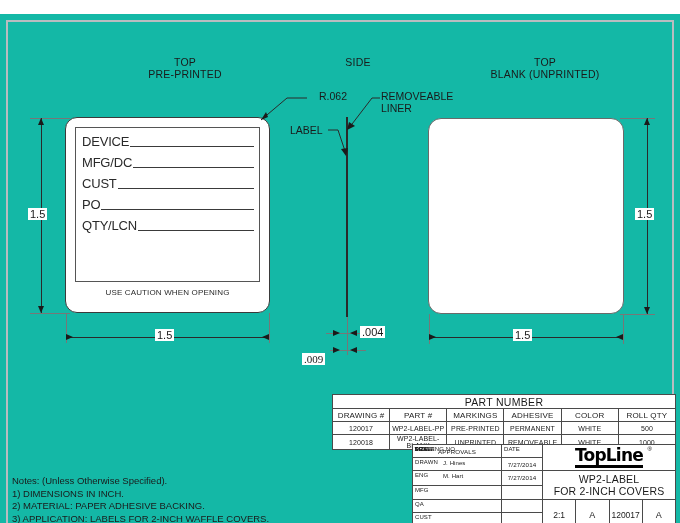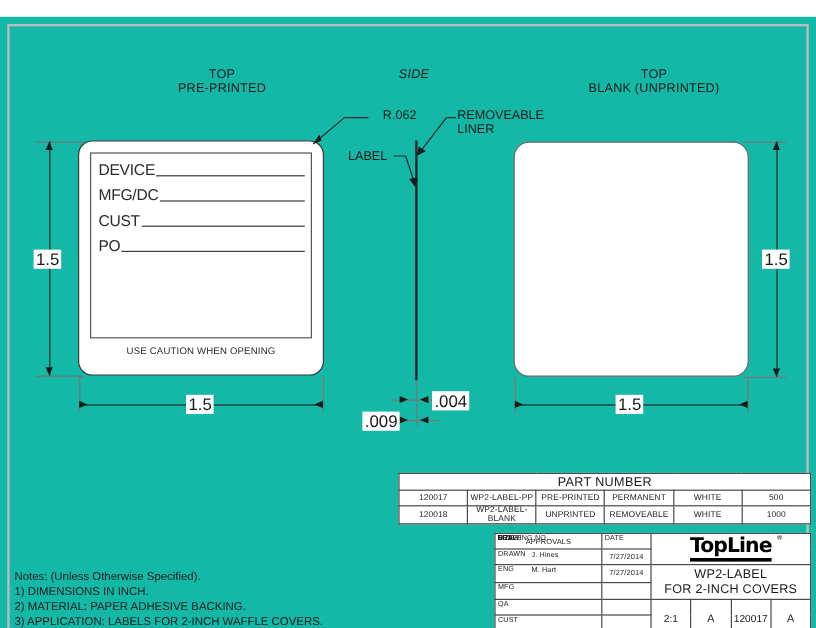--- a/index.html
+++ b/index.html
@@ -111,21 +111,21 @@
     height: 0;
     border-top: 1px solid #777;
   }
   .ext-line-v {
     position: absolute;
     width: 0;
     border-left: 1px solid #777;
   }
   .dim-text {
     position: absolute;
-    font-size: 14px;
+    font-size: 11px;
     color: #1a1a1a;
     background: #fff;
     padding: 0 2px;
     white-space: nowrap;
   }
   .arrow {
     position: absolute;
     width: 0;
     height: 0;
   }
@@ -283,21 +283,21 @@
 </head>
 <body>
 
 <div id="sheet">
 
   <div class="page-frame"></div>
 
   <div class="view-title abs" style="left:95px; top:42px; width:180px;">TOP
 PRE-PRINTED</div>
 
-  <div class="view-title abs" style="left:290px; top:42px; width:110px;font-style:italic;">SIDE</div>
+  <div class="view-title abs" style="left:303px; top:42px; width:110px;">SIDE</div>
 
   <div class="view-title abs" style="left:430px; top:42px; width:230px;">TOP
 BLANK (UNPRINTED)</div>
 
   <div class="label-outer abs" style="left:65px; top:103px; width:205px; height:196px;">
 
     <div class="label-inner" style="left:9px; top:9px; right:9px; height:155px;">
       <div class="field-row">
         <span class="field-label">DEVICE</span>
         <span class="field-rule"></span>
@@ -307,20 +307,24 @@
         <span class="field-rule"></span>
       </div>
       <div class="field-row">
         <span class="field-label">CUST</span>
         <span class="field-rule"></span>
       </div>
       <div class="field-row">
         <span class="field-label">PO</span>
         <span class="field-rule"></span>
       </div>
+      <div class="field-row">
+        <span class="field-label">QTY/LCN</span>
+        <span class="field-rule"></span>
+      </div>
     </div>
 
     <div class="caution" style="top:170px;">USE CAUTION WHEN OPENING</div>
   </div>
 
   <svg class="abs" style="left:255px; top:78px; width:60px; height:35px;">
     <line x1="6" y1="28" x2="32" y2="6" stroke="#2a2a2a" stroke-width="1"></line>
     <line x1="32" y1="6" x2="52" y2="6" stroke="#2a2a2a" stroke-width="1"></line>
     <polygon points="6,28 13,25 11,20" fill="#1a1a1a"></polygon>
   </svg>
@@ -358,21 +362,21 @@
   </svg>
 
   <div class="ext-line-h abs" style="left:326px; top:319px; width:36px;"></div>
   <div class="arrow arrow-right abs" style="left:333px; top:316px;"></div>
   <div class="arrow arrow-left abs" style="left:350px; top:316px;"></div>
   <div class="dim-text" style="left:360px; top:312px;">.004</div>
 
   <div class="ext-line-h abs" style="left:330px; top:336px; width:36px;"></div>
   <div class="arrow arrow-right abs" style="left:333px; top:333px;"></div>
   <div class="arrow arrow-left abs" style="left:350px; top:333px;"></div>
-  <div class="dim-text" style="left:302px; top:329px;">.009</div>
+  <div class="dim-text" style="left:302px; top:339px;font-family:Liberation Serif, serif;">.009</div>
 
   <div class="ext-line-v abs" style="left:347px; top:303px; height:38px;"></div>
 
   <div class="blank-label abs" style="left:428px; top:104px; width:196px; height:196px;"></div>
 
   <div class="ext-line-h abs" style="left:620px; top:104px; width:35px;"></div>
   <div class="ext-line-h abs" style="left:620px; top:300px; width:35px;"></div>
   <div class="dim-line-v abs" style="left:647px; top:104px; height:196px;"></div>
   <div class="arrow arrow-up abs" style="left:644px; top:104px;"></div>
   <div class="arrow arrow-down abs" style="left:644px; top:293px;"></div>
@@ -387,20 +391,28 @@
 
   <div class="notes" style="left:12px; top:461px; width:320px;">Notes: (Unless Otherwise Specified).
   1) DIMENSIONS IN INCH.
   2) MATERIAL: PAPER ADHESIVE BACKING.
   3) APPLICATION: LABELS FOR 2-INCH WAFFLE COVERS.</div>
 
   <table class="dwg abs" style="left:332px; top:380px; width:344px;">
     <tbody>
         <tr>
       <td class="pn-title" colspan="6">PART NUMBER</td>
+    </tr>
+    <tr>
+      <th class="pn-head" style="width:54px;">DRAWING #</th>
+      <th class="pn-head" style="width:74px;">PART #</th>
+      <th class="pn-head" style="width:58px;">MARKINGS</th>
+      <th class="pn-head" style="width:62px;">ADHESIVE</th>
+      <th class="pn-head" style="width:50px;">COLOR</th>
+      <th class="pn-head" style="width:46px;">ROLL QTY</th>
     </tr>
     <tr>
       <td class="pn-cell">120017</td>
       <td class="pn-cell">WP2-LABEL-PP</td>
       <td class="pn-cell">PRE-PRINTED</td>
       <td class="pn-cell">PERMANENT</td>
       <td class="pn-cell">WHITE</td>
       <td class="pn-cell">500</td>
     </tr>
     <tr>

